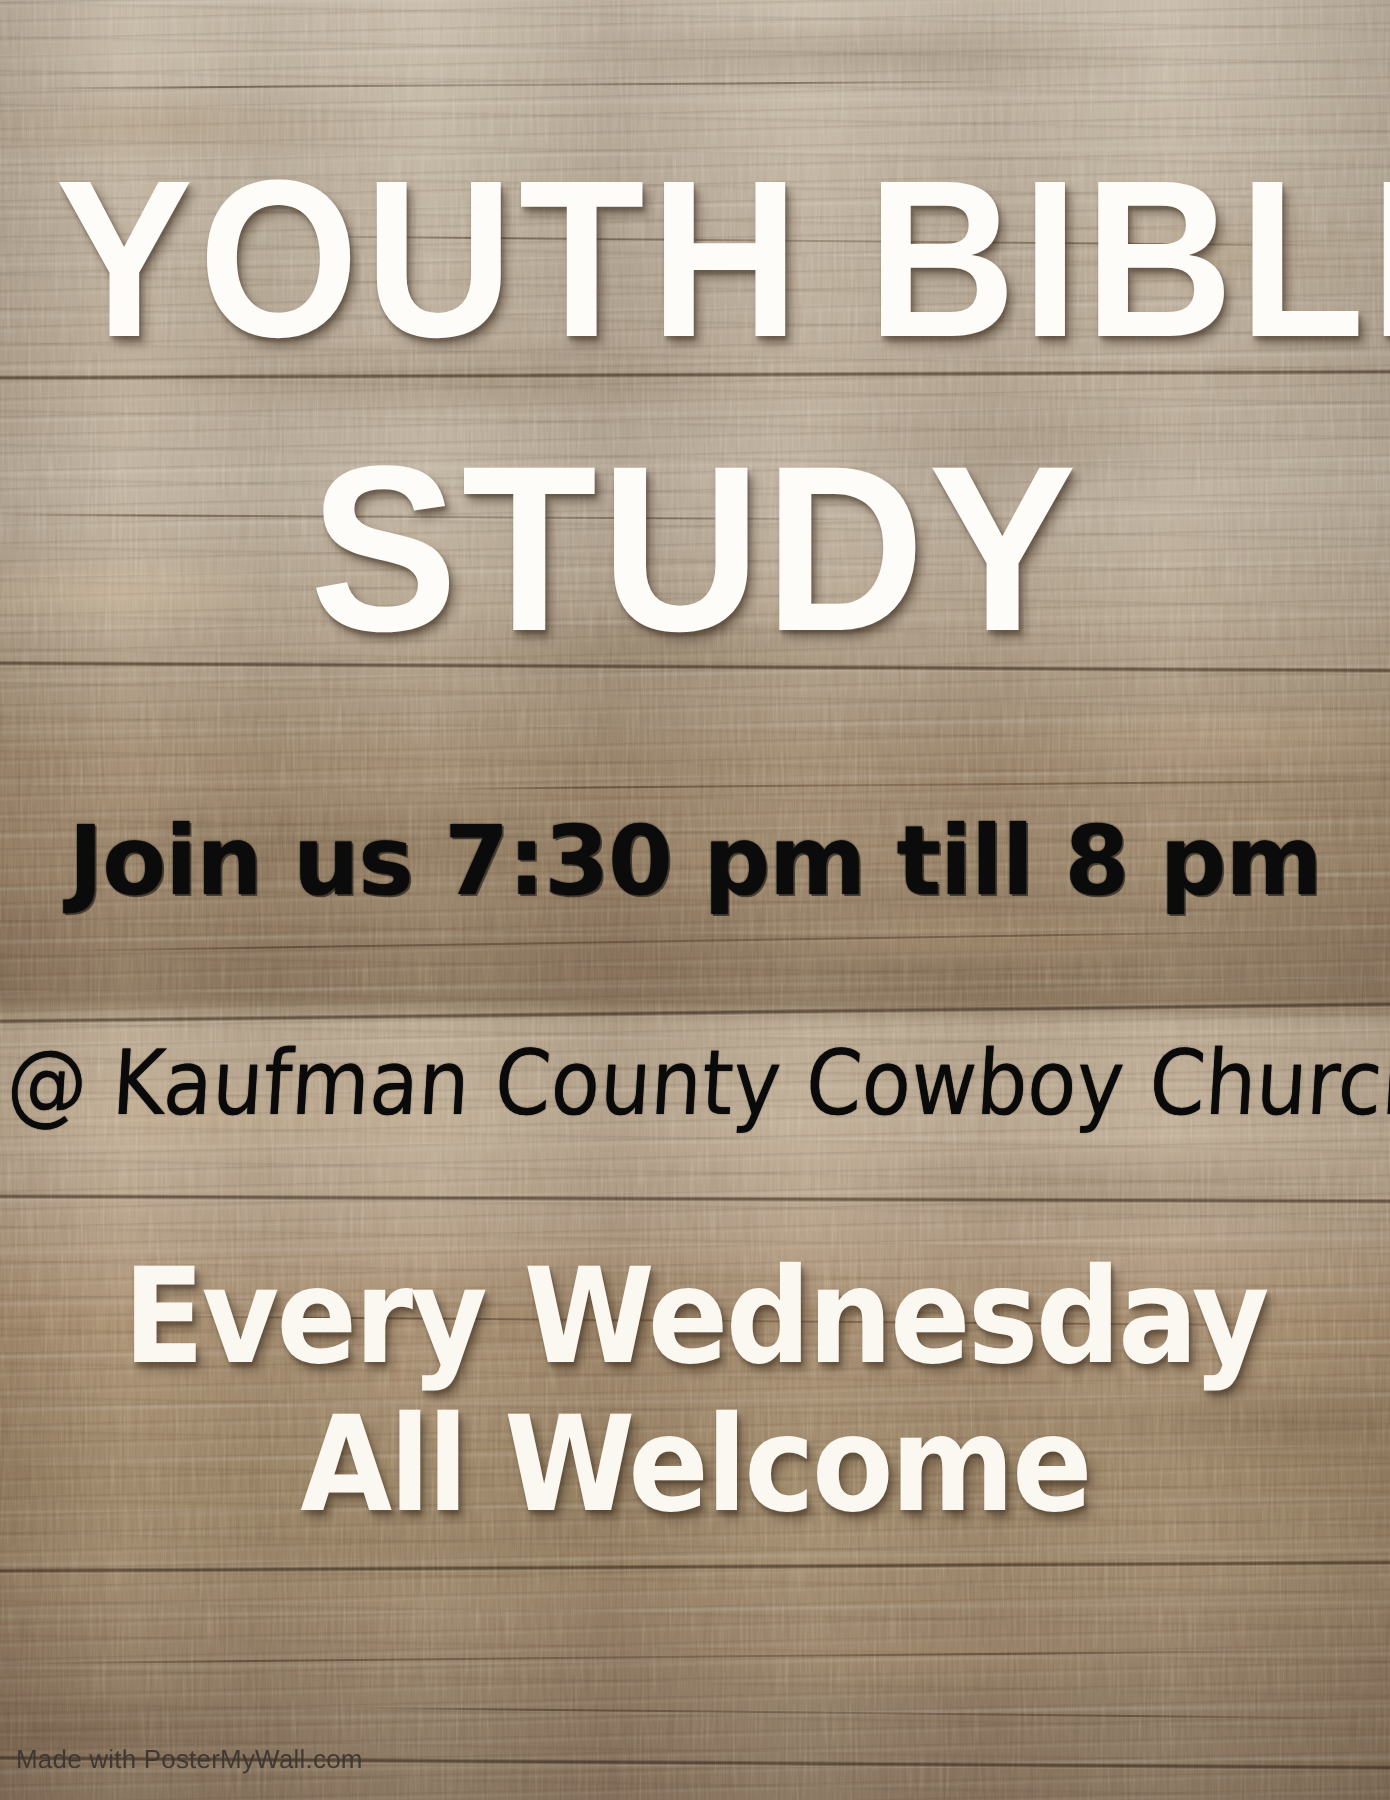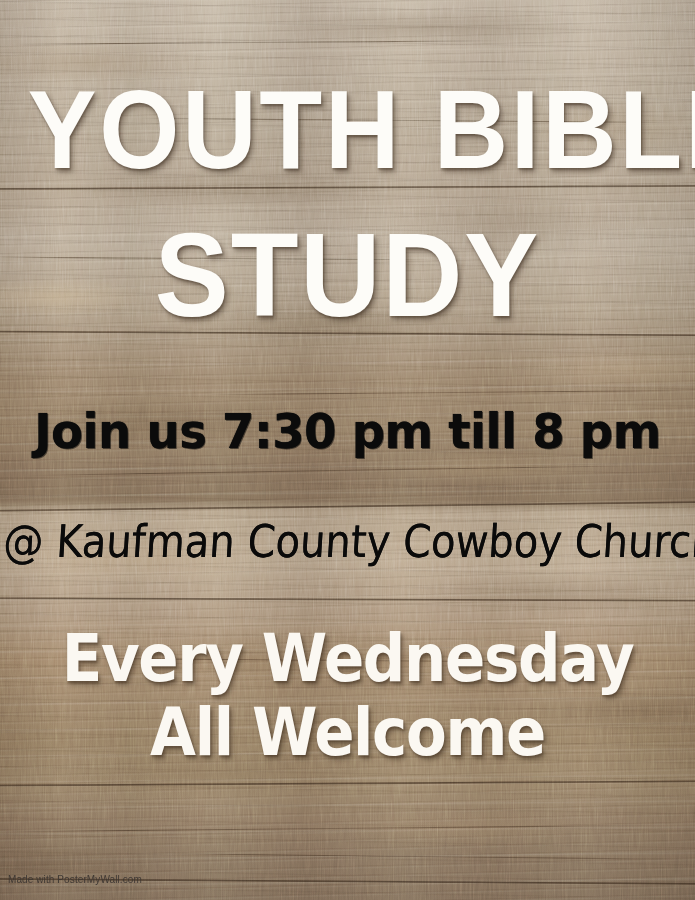--- a/index.html
+++ b/index.html
@@ -232,21 +232,21 @@
   }
   #closing-1 { top: 626px; }
   #closing-2 { top: 700px; }
 
   
   #watermark {
     position: absolute;
     left: 8px;
     top: 872px;
     font-family: "Liberation Sans", sans-serif;
-    font-size: 10px;
+    font-size: 13px;
     line-height: 16px;
     color: #3a3430;
     letter-spacing: 0.1px;
     text-align: right;
     width: auto;
     opacity: 0.92;
   }
 </style>
 </head>
 <body>

